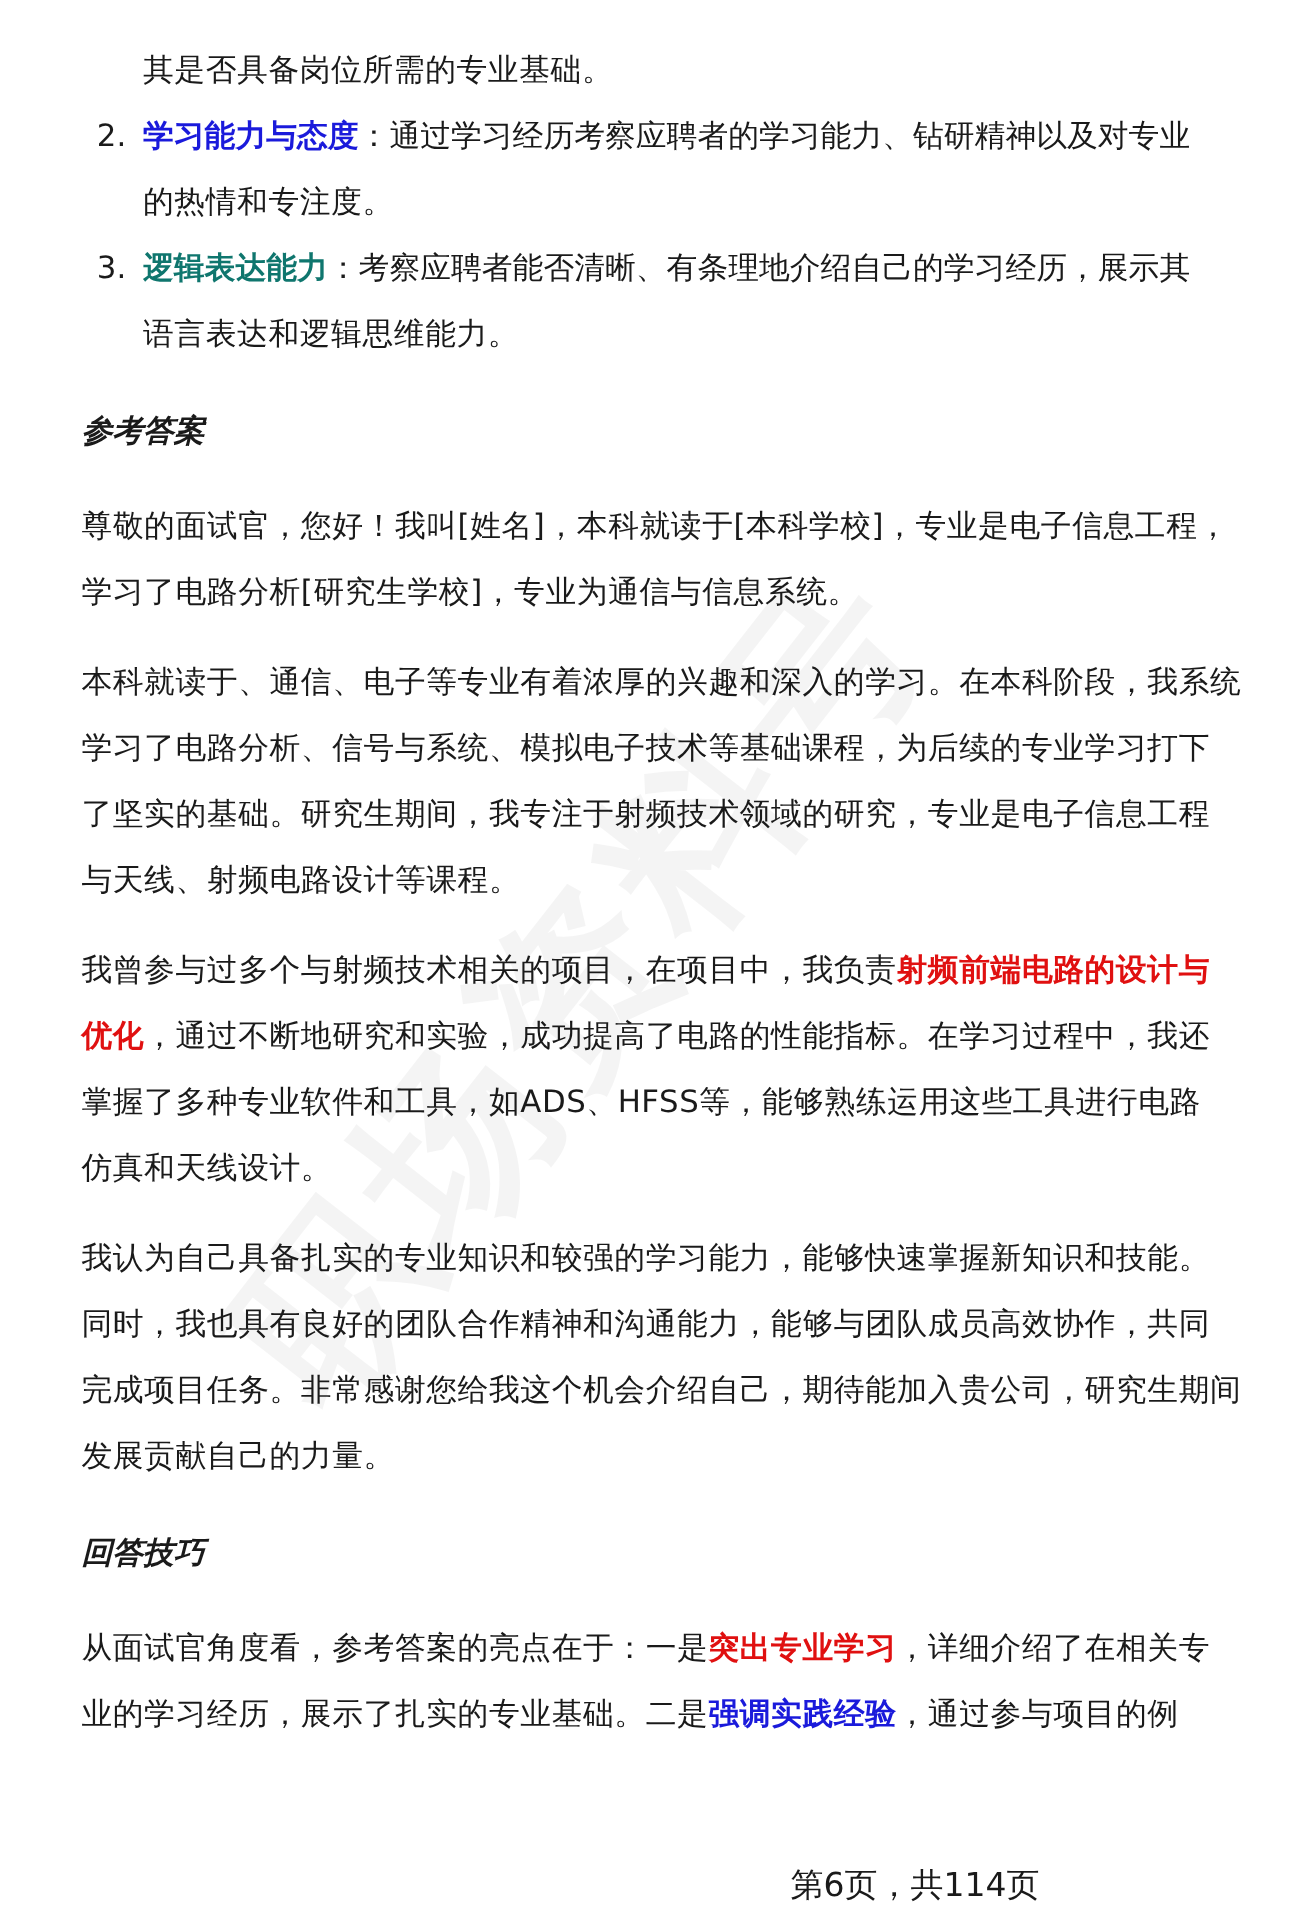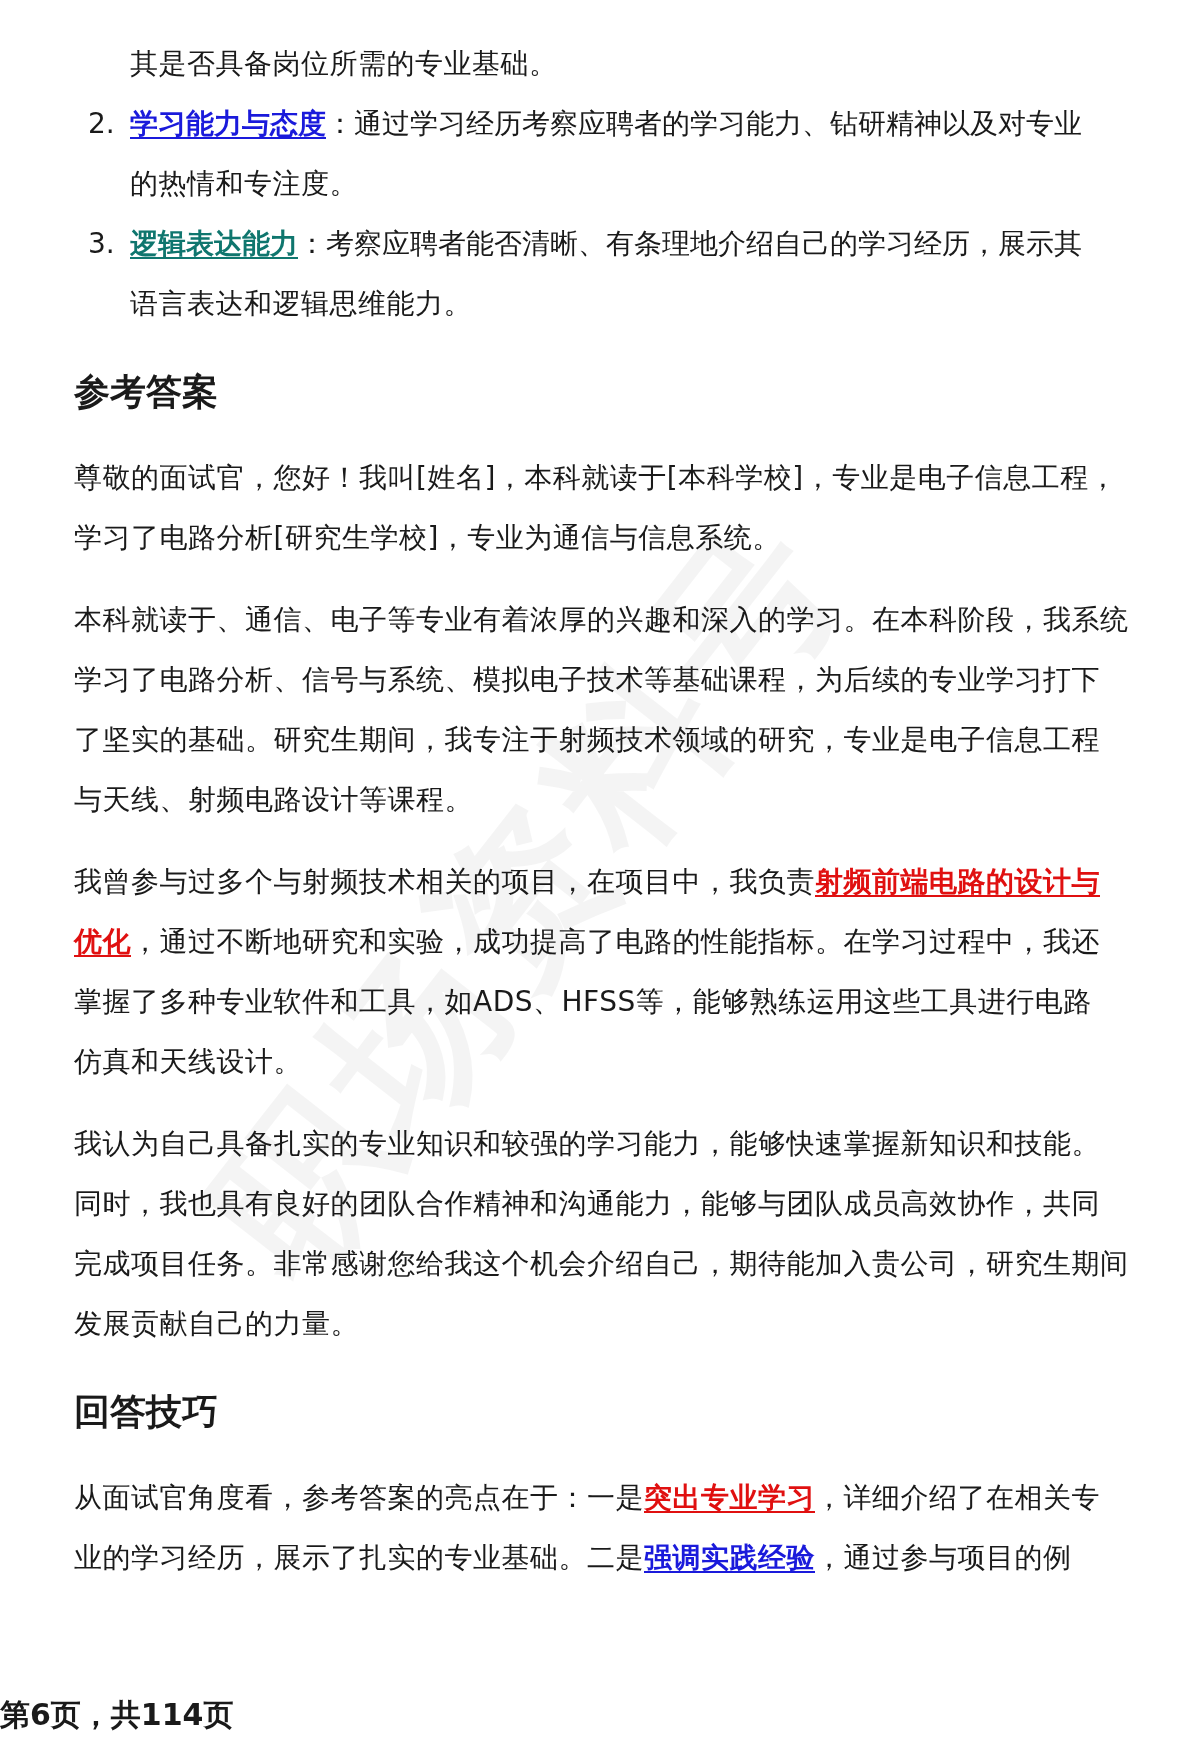--- a/index.html
+++ b/index.html
@@ -13,23 +13,23 @@
     font-size: 170px; font-weight: bold; color: rgba(0,0,0,0.045);
     transform: rotate(-52deg); transform-origin: left top;
     white-space: nowrap; letter-spacing: 10px; pointer-events: none;
     top: 1180px;
   }
   .content { position: absolute; left: 74px; top: 0; width: 1090px; }
   .p { font-size: 28px; line-height: 60px; margin: 0; letter-spacing: 0.5px; }
   .indent { padding-left: 56px; }
   .li { position: relative; padding-left: 56px; font-size: 28px; line-height: 60px; margin: 0; }
   .li .num { position: absolute; left: 14px; top: 0; }
-  .h2 { font-size: 36px; font-weight: bold; margin: 0; line-height: 60px; }
-  .hl { font-weight: bold; text-decoration: underline; text-underline-offset: 4px; }
-  .footer { position: absolute; left: 0; width: 945px; top: 1690px; text-align: left; font-size: 30px; line-height: 50px; font-weight: bold; }
+  .h2 { font-size: 28px; font-weight: bold; margin: 0; line-height: 60px; font-style: italic; }
+  .hl { font-weight: bold; text-underline-offset: 4px; }
+  .footer { position: absolute; left: 0; width: 945px; top: 1690px; text-align: right; font-size: 30px; line-height: 50px; }
 </style>
 </head>
 <body>
 
 <div class="watermark">职场资料号</div>
 
 <div class="content">
   <p class="p indent" style="margin-top:34px">其是否具备岗位所需的专业基础。</p>
 
   <div>

